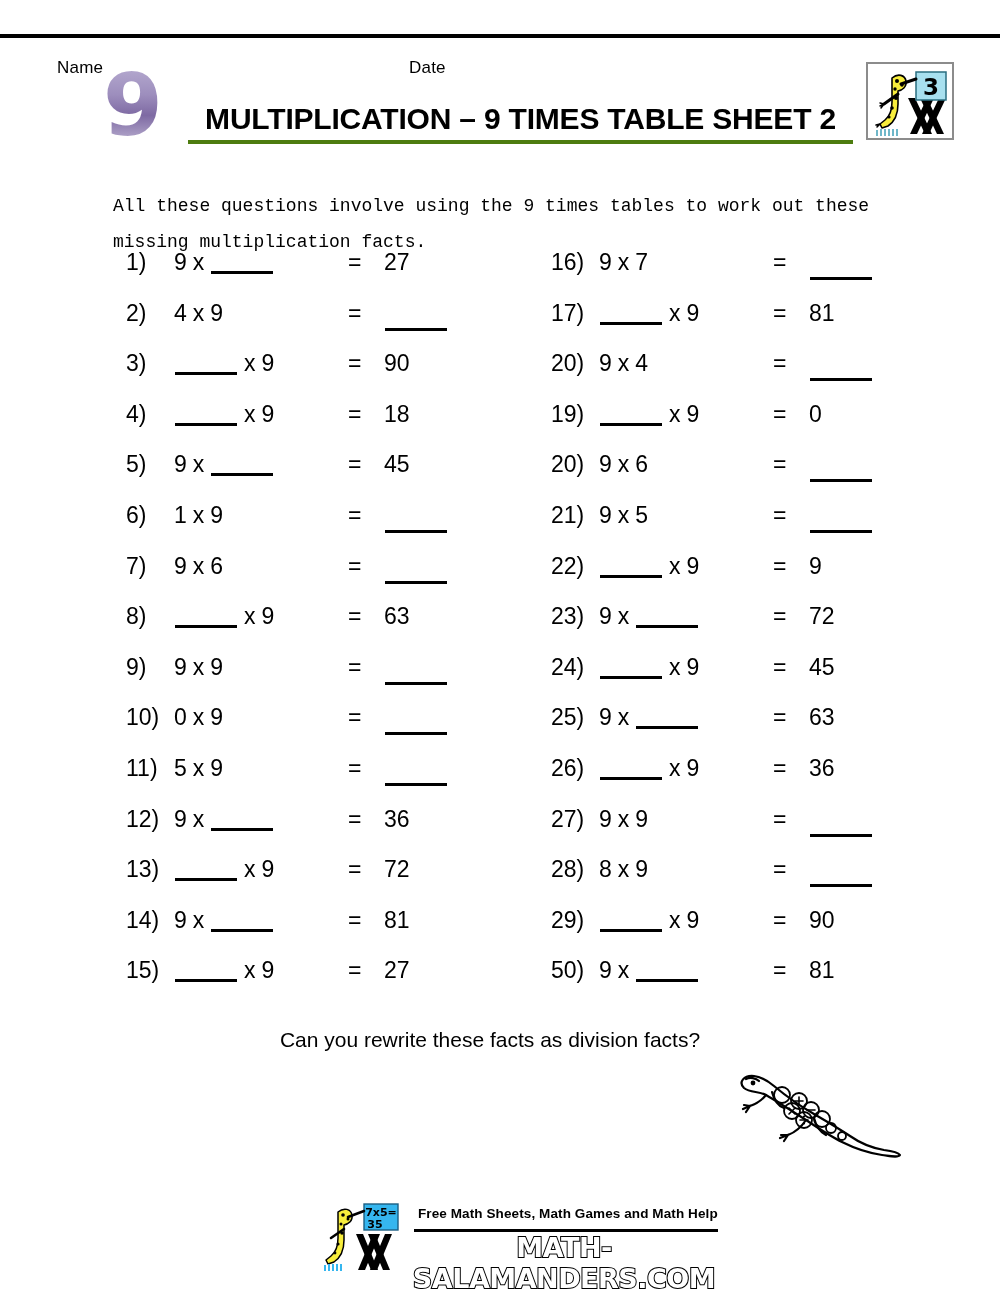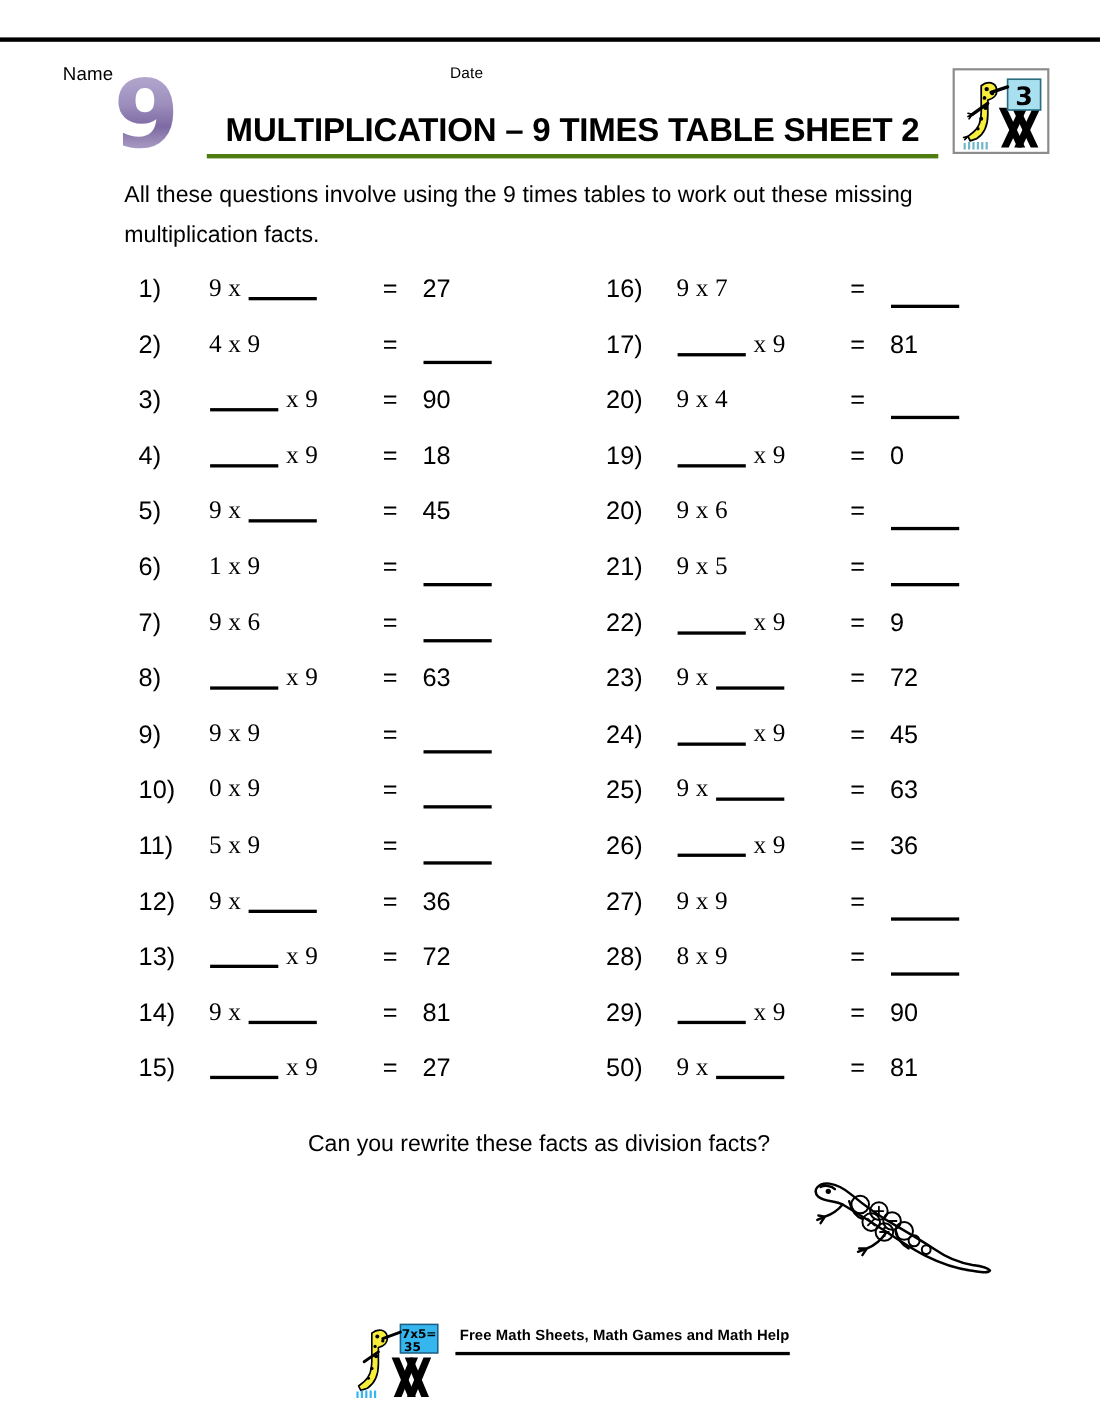--- a/index.html
+++ b/index.html
@@ -31,21 +31,21 @@
     position: absolute;
     left: 57px;
     top: 58px;
     font-size: 17px;
     letter-spacing: .2px;
   }
   .hdr-date {
     position: absolute;
     left: 409px;
     top: 58px;
-    font-size: 14px;
+    font-size: 17px;
     letter-spacing: .2px;
   }
 
   .big-num {
     position: absolute;
     left: 78px;
     top: 62px;
     width: 110px;
     text-align: center;
     font-size: 86px;
@@ -83,24 +83,25 @@
     border: 2px solid #8c8c8c;
     background: #ffffff;
     box-sizing: border-box;
   }
   .logo-box svg { display: block; }
 
   
   .intro {
     position: absolute;
     left: 113px;
-    top: 160px;
+    top: 188px;
     width: 835px;
-    font-size: 21px;
+    font-size: 18px;
     line-height: 36px;
+    font-family: Liberation Mono, monospace;
   }
 
   
   .questions {
     position: absolute;
     left: 0;
     top: 246px;
     width: 1000px;
   }
   .qcol {
@@ -119,23 +120,22 @@
   }
   .q-num {
     position: absolute;
     left: 0;
     top: 0;
     width: 56px;
     text-align: left;
   }
   .q-expr {
     position: absolute;
-    left: 64px;
+    left: 48px;
     top: 0;
-    font-family: Liberation Serif, serif;
   }
   .q-eq {
     position: absolute;
     left: 222px;
     top: 0;
   }
   .q-res {
     position: absolute;
     left: 258px;
     top: 0;
@@ -547,13 +547,14 @@
       <line x1="7" y1="65" x2="7" y2="71"></line>
         <line x1="11" y1="64" x2="11" y2="71"></line>
       <line x1="15" y1="64" x2="15" y2="71"></line>
         <line x1="19" y1="64" x2="19" y2="71"></line>
       <line x1="23" y1="64" x2="23" y2="71"></line>
     </g>
   </svg>
 
   <div class="footer-tag">Free Math Sheets, Math Games and Math Help</div>
   <div class="footer-rule"></div>
+  <div class="footer-url">MATH-SALAMANDERS.COM</div>
 </div>
 
 </body></html>

